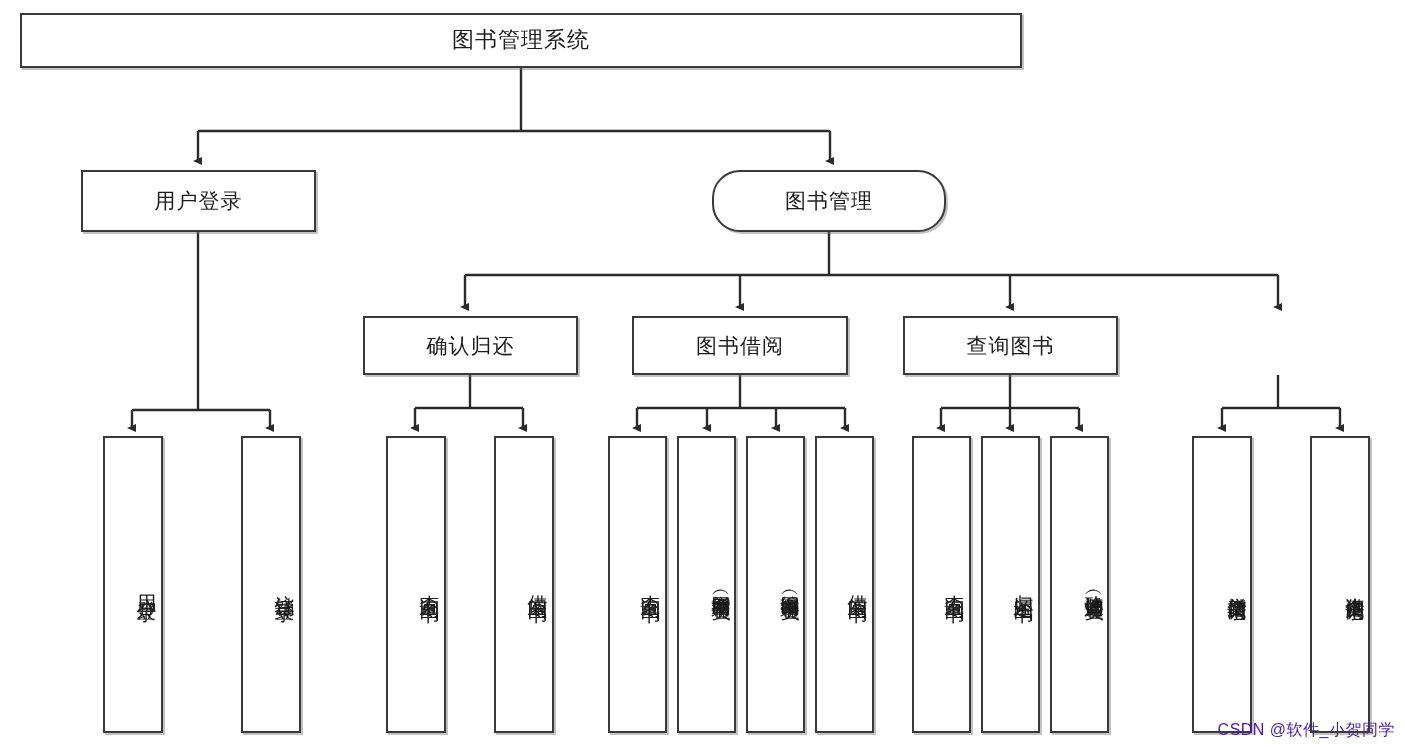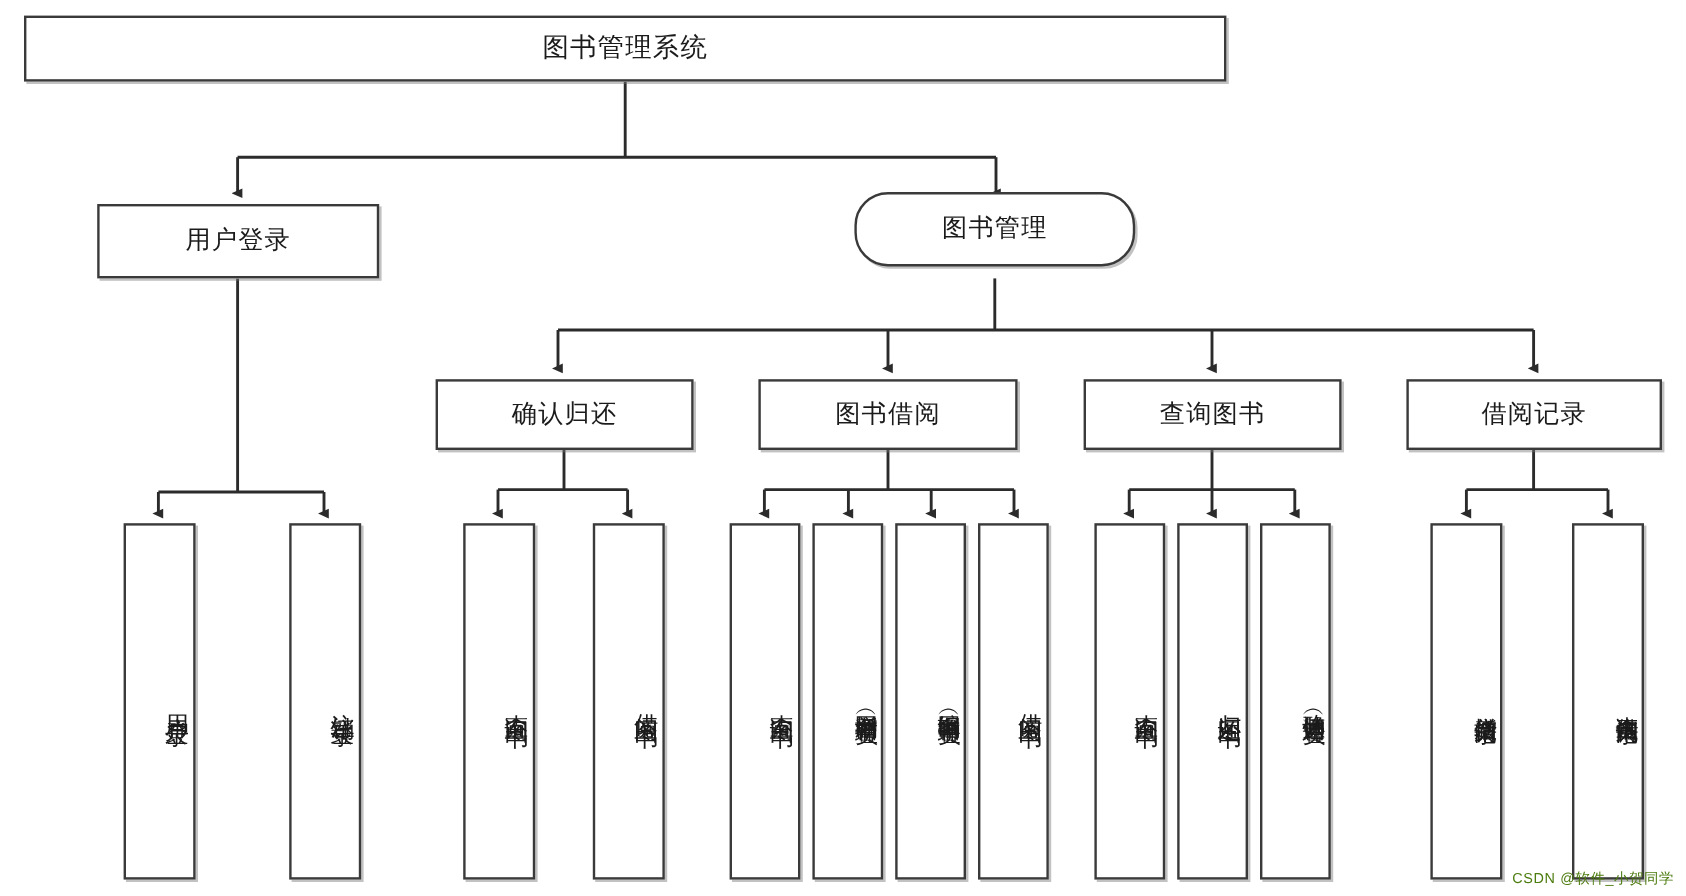--- a/index.html
+++ b/index.html
@@ -61,22 +61,22 @@
     display: block;
   }
   .node.vert.tall .label {
     font-size: 19px;
     letter-spacing: 1px;
   }
   .watermark {
     position: absolute;
     right: 10px;
     bottom: 6px;
-    font-size: 12px;
-    color: #4d7c0f;
+    font-size: 16px;
+    color: #4c1d95;
     letter-spacing: 0.5px;
     white-space: nowrap;
     user-select: none;
   }
 </style>
 </head>
 <body>
 
 <div id="canvas">
 
@@ -130,36 +130,33 @@
     </g>
   </svg>
 
   <div class="node horiz root" style="left:20px; top:13px; width:1002px; height:55px;">
     <span class="label">图书管理系统</span>
   </div>
 
   <div class="node horiz" style="left:81px; top:170px; width:235px; height:62px;">
     <span class="label">用户登录</span>
   </div>
-  <div class="node horiz" style="left:712px; top:160px; width:234px; height:62px;border-radius:28px;">
+  <div class="node horiz" style="left:712px; top:170px; width:234px; height:62px;border-radius:28px;">
     <span class="label">图书管理</span>
   </div>
 
   <div class="node horiz" style="left:363px; top:316px; width:215px; height:59px;">
     <span class="label">确认归还</span>
   </div>
   <div class="node horiz" style="left:632px; top:316px; width:216px; height:59px;">
     <span class="label">图书借阅</span>
   </div>
   <div class="node horiz" style="left:903px; top:316px; width:215px; height:59px;">
     <span class="label">查询图书</span>
   </div>
-  <div class="node horiz" style="left:1172px; top:316px; width:213px; height:59px;">
-    <span class="label">借阅记录</span>
-  </div>
 
   <div class="node vert" style="left:103px; top:436px; width:60px; height:297px;">
     <span class="label">用户登录</span>
   </div>
   <div class="node vert" style="left:241px; top:436px; width:60px; height:297px;">
     <span class="label">注销登录</span>
   </div>
 
   <div class="node vert" style="left:386px; top:436px; width:60px; height:297px;">
     <span class="label">查询图书</span>

